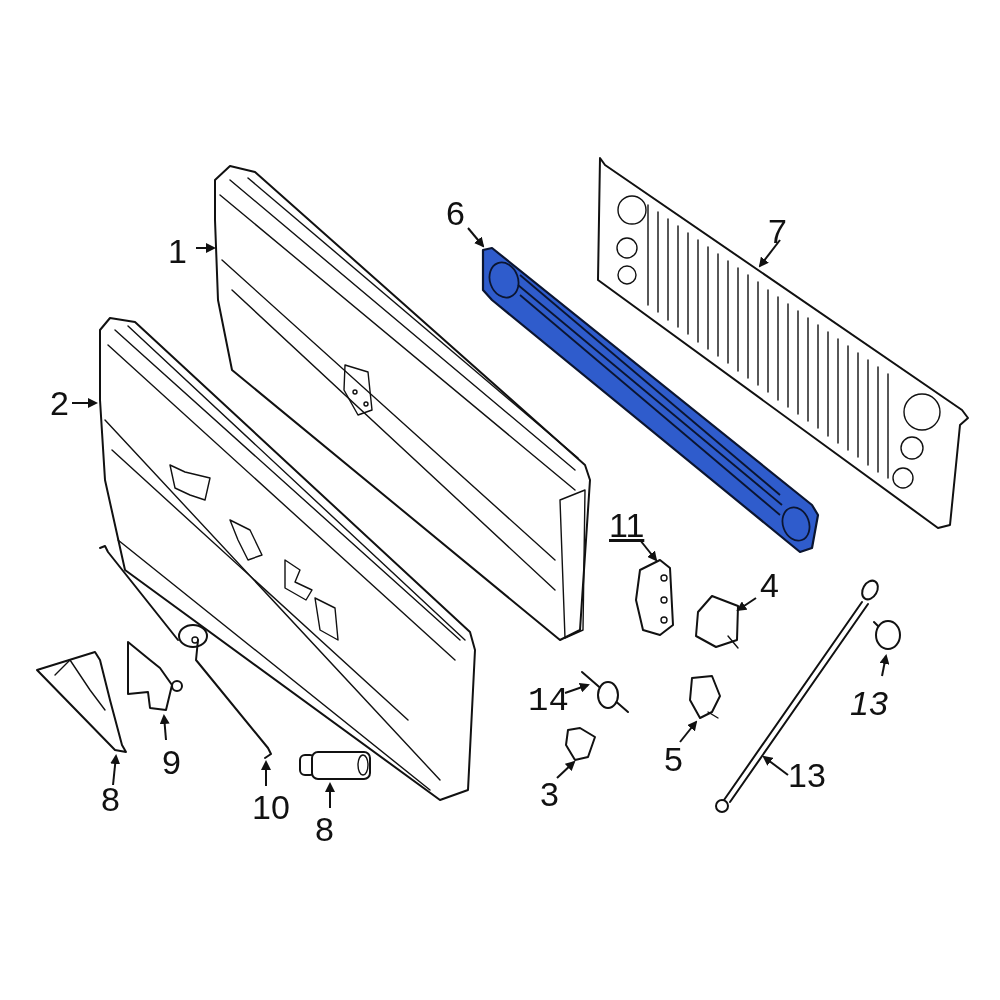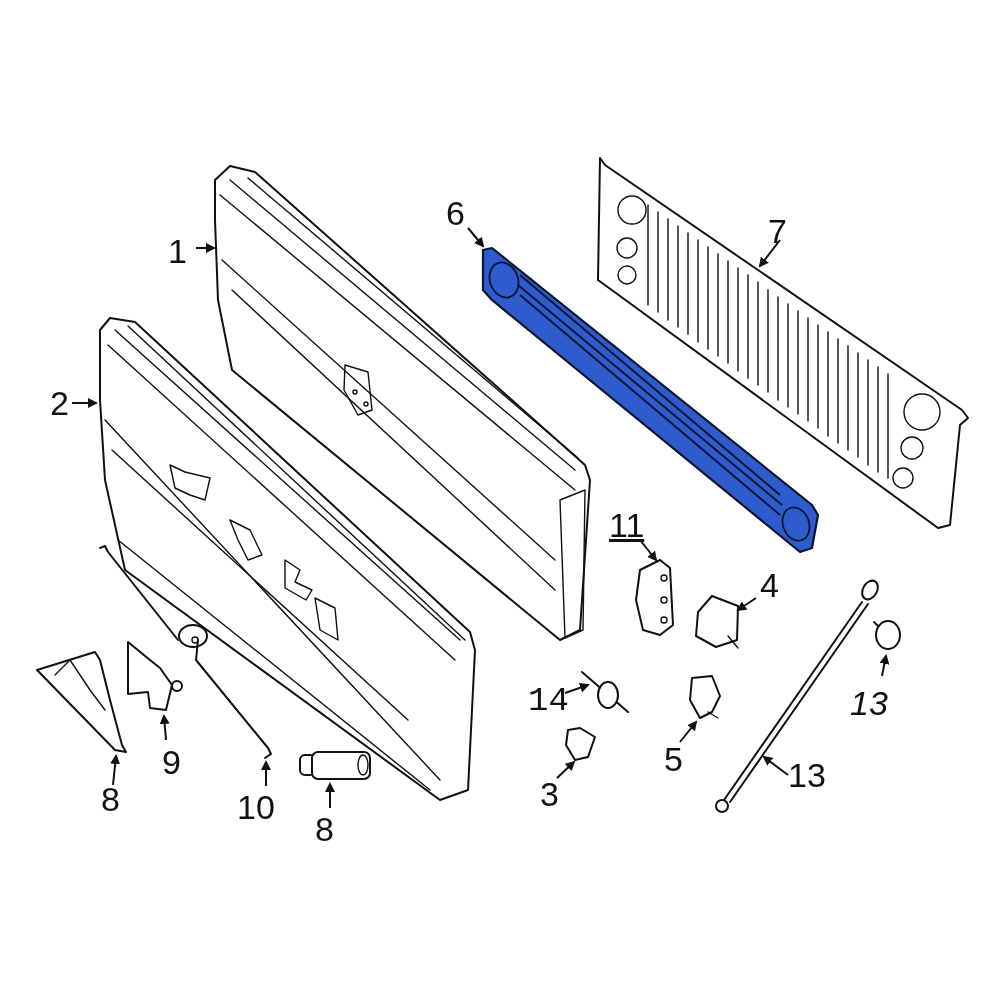--- a/index.html
+++ b/index.html
@@ -156,19 +156,19 @@
 
 <div class="callout" style="left:168px;top:234px;">1</div>
 <div class="callout" style="left:50px;top:386px;">2</div>
 <div class="callout" style="left:540px;top:777px;">3</div>
 <div class="callout" style="left:760px;top:568px;">4</div>
 <div class="callout" style="left:664px;top:742px;">5</div>
 <div class="callout" style="left:446px;top:196px;">6</div>
 <div class="callout" style="left:768px;top:214px;">7</div>
 <div class="callout" style="left:101px;top:782px;">8</div>
 <div class="callout" style="left:162px;top:745px;">9</div>
-<div class="callout" style="left:237px;top:790px;">10</div>
+<div class="callout" style="left:252px;top:790px;">10</div>
 <div class="callout" style="left:609px;top:508px;text-decoration:underline;">11</div>
 <div class="callout" style="left:788px;top:758px;">13</div>
 <div class="callout" style="left:850px;top:686px;font-style:italic;">13</div>
 <div class="callout" style="left:528px;top:684px;font-family:Liberation Mono, monospace;">14</div>
 <div class="callout" style="left:315px;top:812px;">8</div>
 </div>
 
 </body></html>

